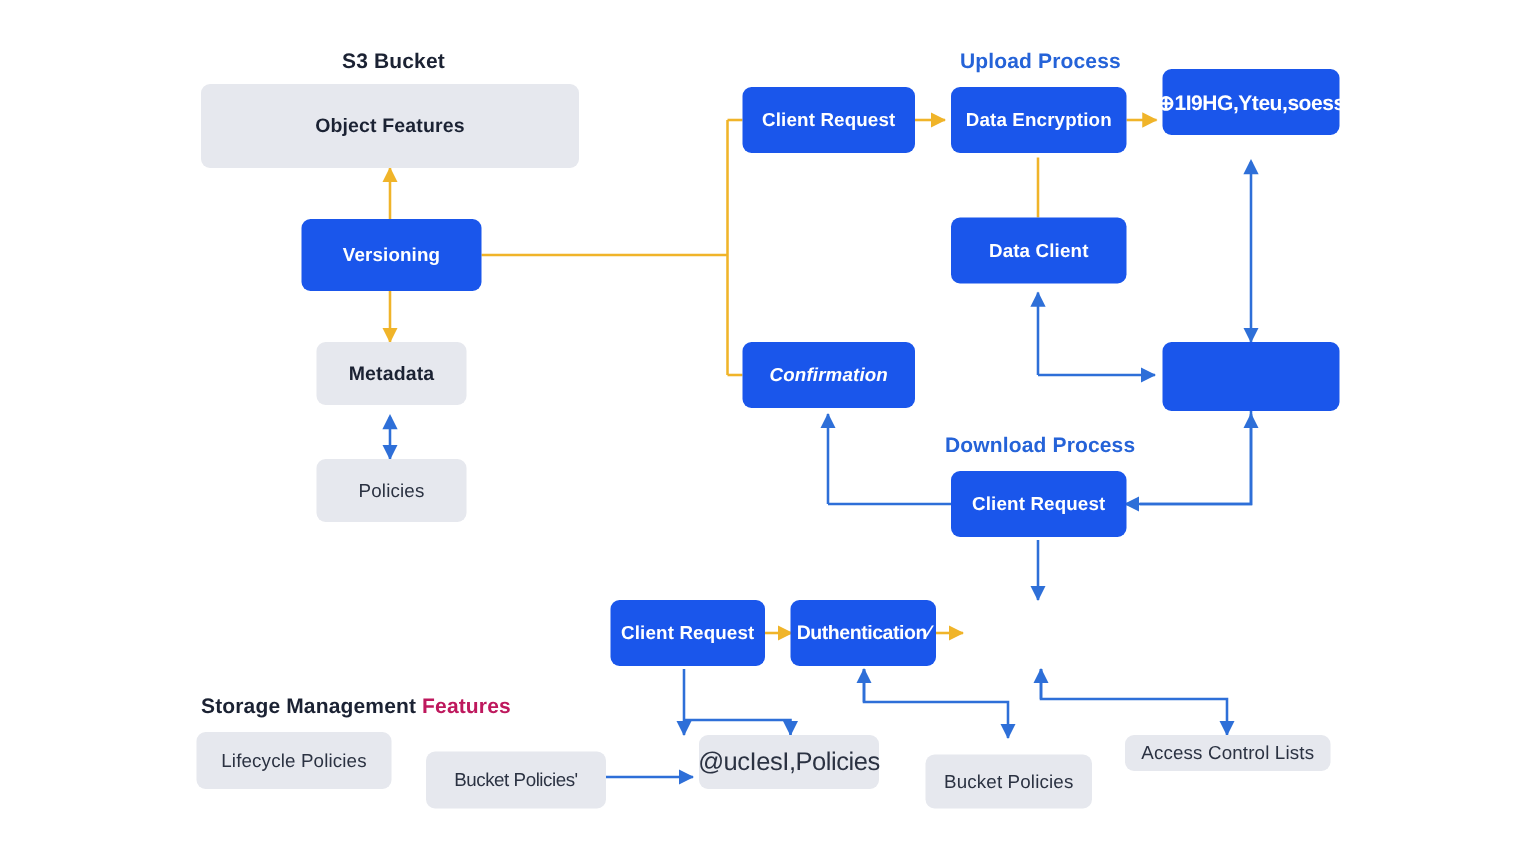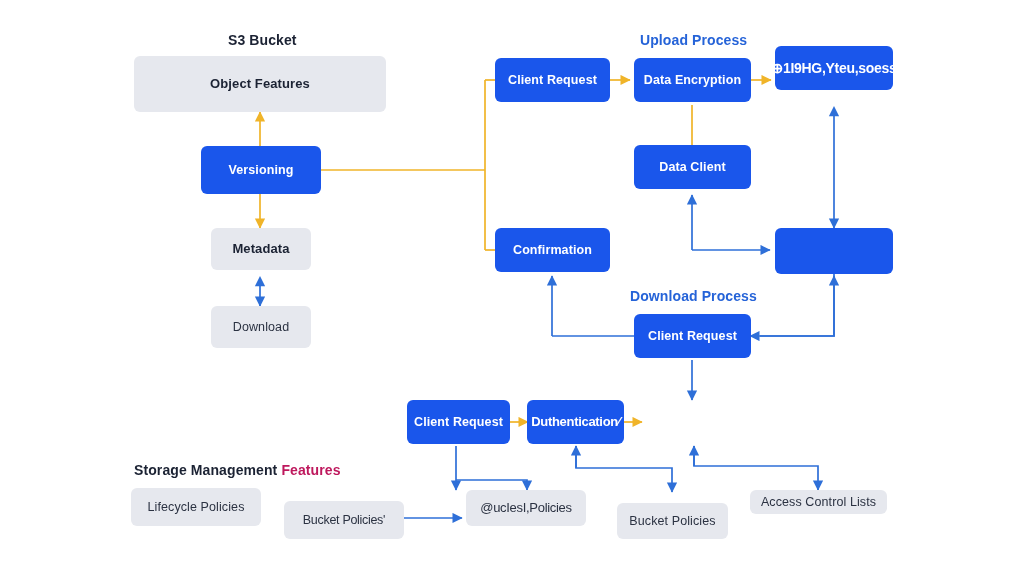--- a/index.html
+++ b/index.html
@@ -153,44 +153,44 @@
     <span>Storage Management</span>
     <span class="accent">Features</span>
   </div>
 
   <div class="node grey big" style="left:134px;top:56px;width:252px;height:56px;">Object Features</div>
 
   <div class="node blue" style="left:201px;top:146px;width:120px;height:48px;">Versioning</div>
 
   <div class="node grey big" style="left:211px;top:228px;width:100px;height:42px;">Metadata</div>
 
-  <div class="node grey plain ghost" style="left:211px;top:306px;width:100px;height:42px;">Download</div>
+  <div class="node grey plain ghost" style="left:211px;top:306px;width:100px;height:42px;">Policies</div>
 
   <div class="node blue" style="left:495px;top:58px;width:115px;height:44px;">Client Request</div>
 
   <div class="node blue" style="left:634px;top:58px;width:117px;height:44px;">Data Encryption</div>
 
   <div class="node blue garble" style="left:775px;top:46px;width:118px;height:44px;font-size:14px;">⊕1I9HG,Yteu,soess</div>
 
   <div class="node blue" style="left:634px;top:145px;width:117px;height:44px;">Data Client</div>
 
-  <div class="node blue" style="left:495px;top:228px;width:115px;height:44px;">Confirmation</div>
+  <div class="node blue" style="left:495px;top:228px;width:115px;height:44px;font-style:italic;">Confirmation</div>
 
   <div class="node blue" style="left:775px;top:228px;width:118px;height:46px;"></div>
 
   <div class="node blue" style="left:634px;top:314px;width:117px;height:44px;">Client Request</div>
 
   <div class="node blue" style="left:407px;top:400px;width:103px;height:44px;">Client Request</div>
 
   <div class="node blue garble" style="left:527px;top:400px;width:97px;height:44px;font-size:13px;">Duthentication⁄</div>
 
 
   <div class="node grey plain" style="left:131px;top:488px;width:130px;height:38px;">Lifecycle Policies</div>
 
   <div class="node grey plain garble" style="left:284px;top:501px;width:120px;height:38px;">Bucket Policies'</div>
 
-  <div class="node grey plain garble" style="left:466px;top:490px;width:120px;height:36px;font-size:13px;">@ucIesI,Policies</div>
+  <div class="node grey plain garble" style="left:466px;top:490px;width:120px;height:36px;font-size:17px;">@ucIesI,Policies</div>
 
   <div class="node grey plain" style="left:617px;top:503px;width:111px;height:36px;">Bucket Policies</div>
 
   <div class="node grey plain" style="left:750px;top:490px;width:137px;height:24px;">Access Control Lists</div>
 
 </div>
 
 </body></html>

